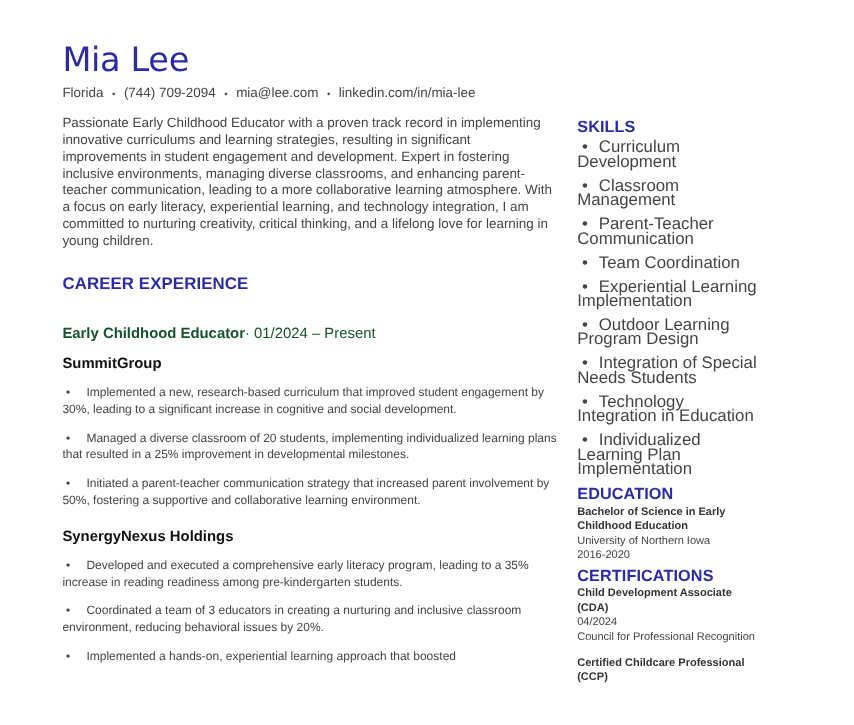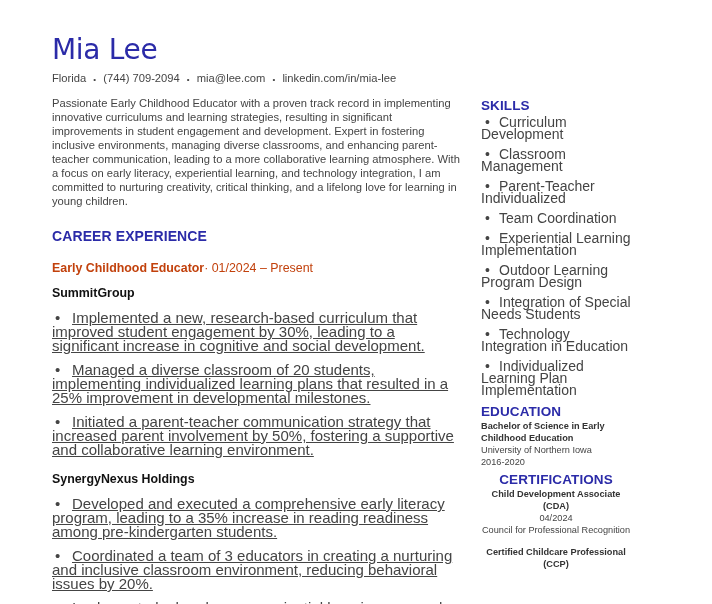--- a/index.html
+++ b/index.html
@@ -19,25 +19,25 @@
       font-size: 11.2px; color: #444; white-space: nowrap;
     }
     .contact .sep { margin: 0 4px; font-size: 8px; vertical-align: middle; }
     .main { position: absolute; left: 42px; top: 96px; width: 412px; }
     .summary { font-size: 11.2px; line-height: 14px; color: #444; margin: 0; }
     .section-title {
       font-size: 14px; color: #2b2ba8; font-weight: bold; margin: 0;
       letter-spacing: 0.1px;
     }
     .main .section-title { margin-top: 20px; }
-    .job-title { font-size: 12.4px; color: #c2410c; margin-top: 16px; line-height: 16px; }
+    .job-title { font-size: 12.4px; color: #14532d; margin-top: 26px; line-height: 16px; }
     .job-title b { font-weight: bold; }
     .company { font-size: 12.4px; color: #111; font-weight: bold; margin-top: 9px; line-height: 16px; }
     .bullets { list-style: none; margin: 10px 0 0 0; padding: 0; }
-    .bullets li { font-size: 15px; line-height: 14px; color: #444; margin-bottom: 10px; text-decoration: underline; }
+    .bullets li { font-size: 10px; line-height: 14px; color: #444; margin-bottom: 10px; }
     .bullets li .dot { display: inline-block; width: 20px; padding-left: 3px; box-sizing: border-box; }
     .job + .job { margin-top: 14px; }
     .side { position: absolute; left: 471px; top: 98px; width: 150px; }
     .side .section-title { font-size: 13.5px; line-height: 16px; }
     .skills { list-style: none; margin: 2px 0 0 0; padding: 0; }
     .skills li { font-size: 14px; line-height: 12px; color: #444; margin-bottom: 8px; }
     .skills li .dot { display: inline-block; width: 18px; padding-left: 4px; box-sizing: border-box; }
     .side-block { margin-top: 4px; }
     .edu-degree, .cert-name { font-size: 9.2px; line-height: 12px; font-weight: bold; color: #333; }
     .edu-line, .cert-line { font-size: 9.2px; line-height: 12px; color: #444; }
@@ -83,37 +83,37 @@
         <li><span class="dot">•</span><span>Implemented a hands-on, experiential learning approach that boosted</span></li>
       </ul>
     </div>
   </div>
 
   <div class="side">
     <h2 class="section-title">SKILLS</h2>
     <ul class="skills">
       <li><span class="dot">•</span><span>Curriculum Development</span></li>
       <li><span class="dot">•</span><span>Classroom Management</span></li>
-      <li><span class="dot">•</span><span>Parent-Teacher Individualized</span></li>
+      <li><span class="dot">•</span><span>Parent-Teacher Communication</span></li>
       <li><span class="dot">•</span><span>Team Coordination</span></li>
       <li><span class="dot">•</span><span>Experiential Learning Implementation</span></li>
       <li><span class="dot">•</span><span>Outdoor Learning Program Design</span></li>
       <li><span class="dot">•</span><span>Integration of Special Needs Students</span></li>
       <li><span class="dot">•</span><span>Technology Integration in Education</span></li>
       <li><span class="dot">•</span><span>Individualized Learning Plan Implementation</span></li>
     </ul>
 
     <div class="side-block" style="margin-top:6px;">
       <h2 class="section-title">EDUCATION</h2>
       <div class="edu-degree">Bachelor of Science in Early Childhood Education</div>
       <div class="edu-line">University of Northern Iowa</div>
       <div class="edu-line">2016-2020</div>
     </div>
 
-    <div class="side-block" style="text-align:center;">
+    <div class="side-block" style="">
       <h2 class="section-title">CERTIFICATIONS</h2>
       <div class="cert">
         <div class="cert-name">Child Development Associate (CDA)</div>
         <div class="cert-line">04/2024</div>
         <div class="cert-line">Council for Professional Recognition</div>
       </div>
       <div class="cert">
         <div class="cert-name">Certified Childcare Professional (CCP)</div>
       </div>
     </div>

